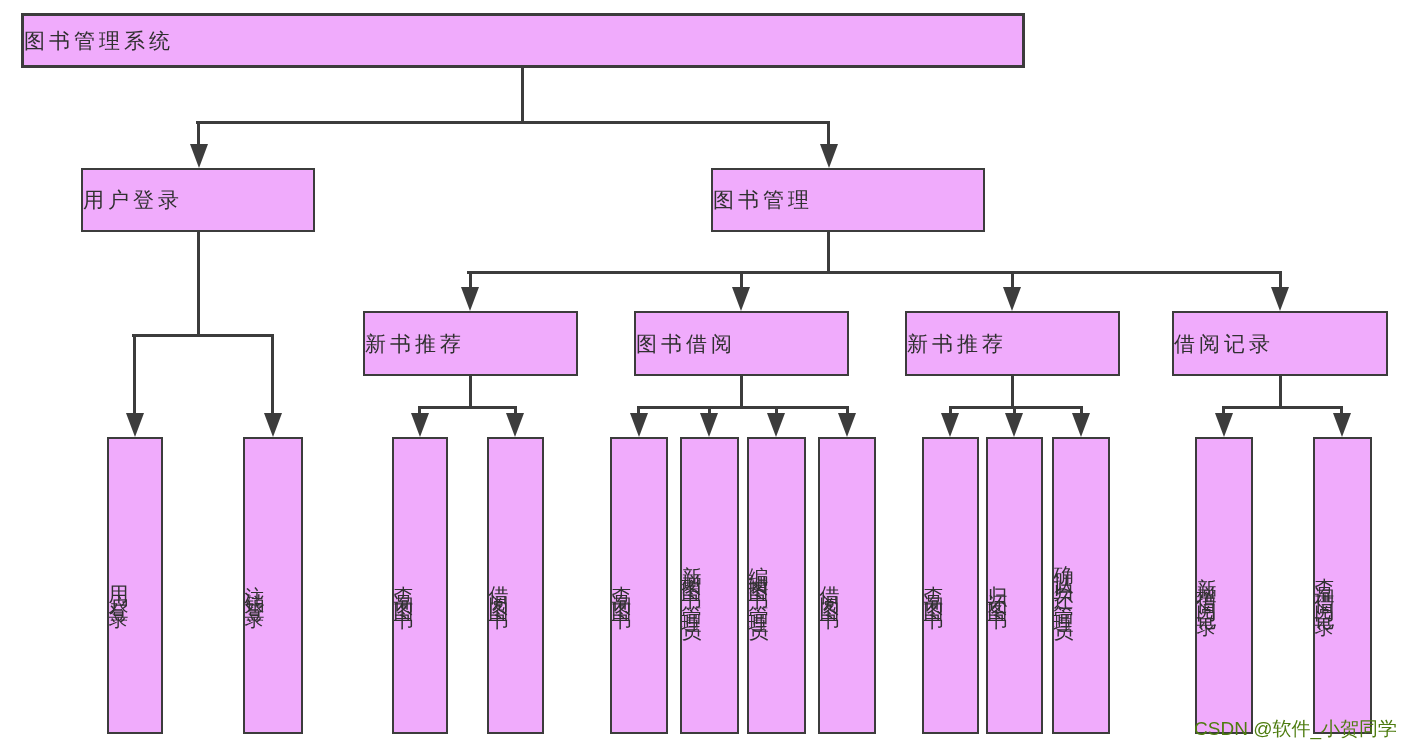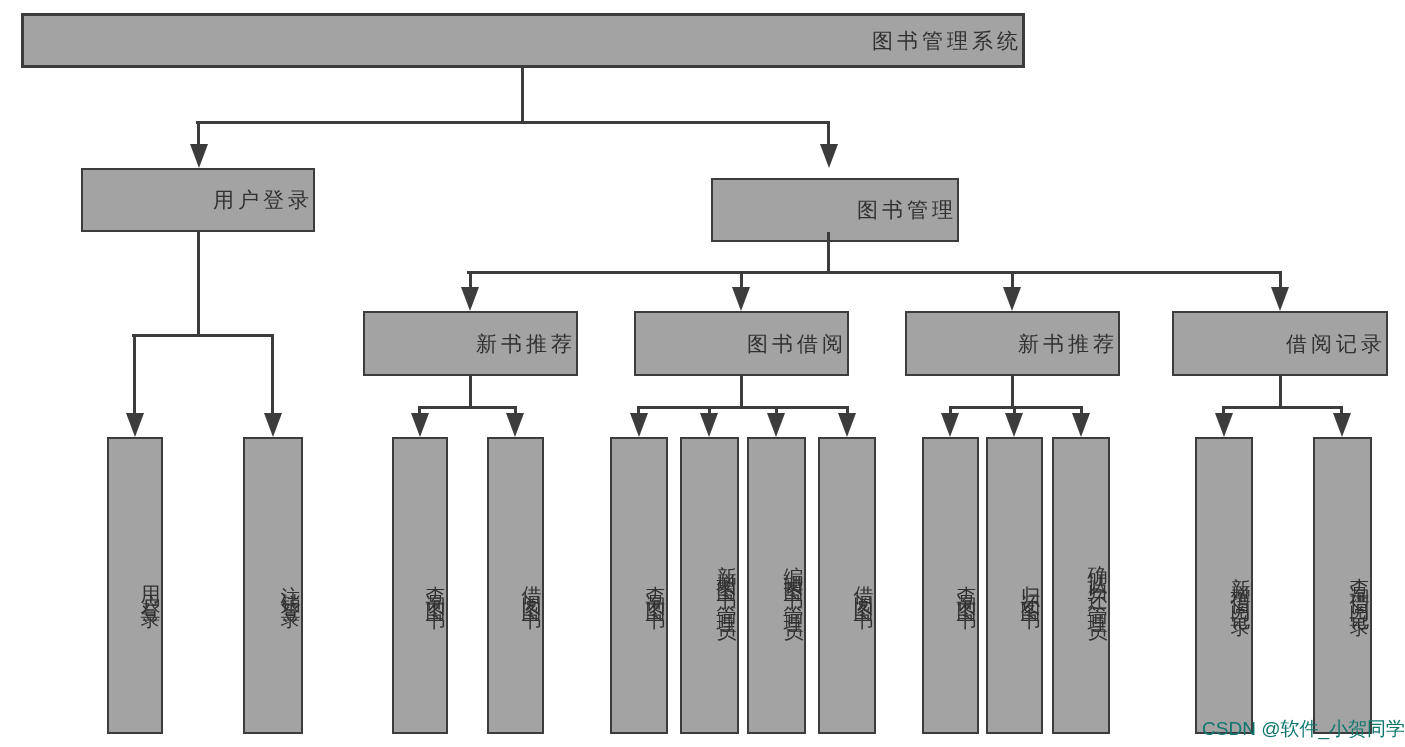--- a/index.html
+++ b/index.html
@@ -9,24 +9,24 @@
     height: 747px;
     background: #ffffff;
     font-family: "Liberation Sans", "DejaVu Sans", sans-serif;
     color: #303030;
     overflow: hidden;
   }
   .box {
     position: absolute;
     box-sizing: border-box;
     border: 2px solid #3c3c3c;
-    background: #a3a3a3;
+    background: #f0abfc;
     display: flex;
     align-items: center;
-    justify-content: flex-end;
+    justify-content: flex-start;
   }
   .box.lvl1 { border-width: 3px; }
   .hlabel {
     font-size: 21px;
     letter-spacing: 4px;
     white-space: nowrap;
     color: #303030;
   }
   .leaf .vlabel {
     writing-mode: vertical-lr;
@@ -50,40 +50,40 @@
   .arrow {
     position: absolute;
     width: 0;
     height: 0;
     border-left: 9px solid transparent;
     border-right: 9px solid transparent;
     border-top: 24px solid #3c3c3c;
   }
   .watermark {
     position: absolute;
-    right: 0;
+    right: 8px;
     bottom: 5px;
     font-size: 19px;
-    color: #0f766e;
+    color: #4d7c0f;
     white-space: nowrap;
   }
 </style>
 </head>
 <body>
 
 <div id="stage">
 
   <div class="box lvl1" style="left:21px; top:13px; width:1004px; height:55px;">
     <span class="hlabel">图书管理系统</span>
   </div>
 
   <div class="box" style="left:81px; top:168px; width:234px; height:64px;">
     <span class="hlabel">用户登录</span>
   </div>
-  <div class="box" style="left:711px; top:178px; width:248px; height:64px;">
+  <div class="box" style="left:711px; top:168px; width:274px; height:64px;">
     <span class="hlabel">图书管理</span>
   </div>
 
   <div class="box" style="left:634px; top:311px; width:215px; height:65px;">
     <span class="hlabel">图书借阅</span>
   </div>
   <div class="box" style="left:363px; top:311px; width:215px; height:65px;">
     <span class="hlabel">新书推荐</span>
   </div>
   <div class="box" style="left:905px; top:311px; width:215px; height:65px;">

